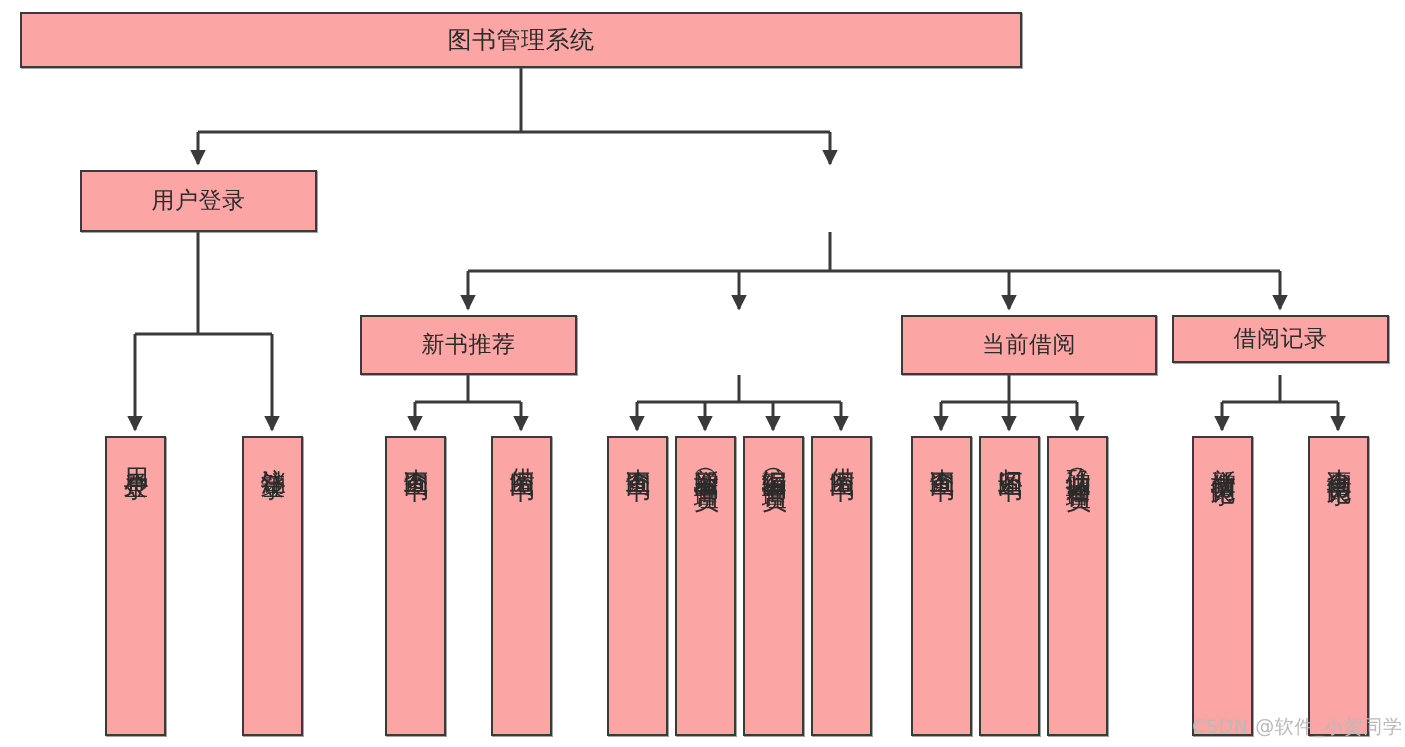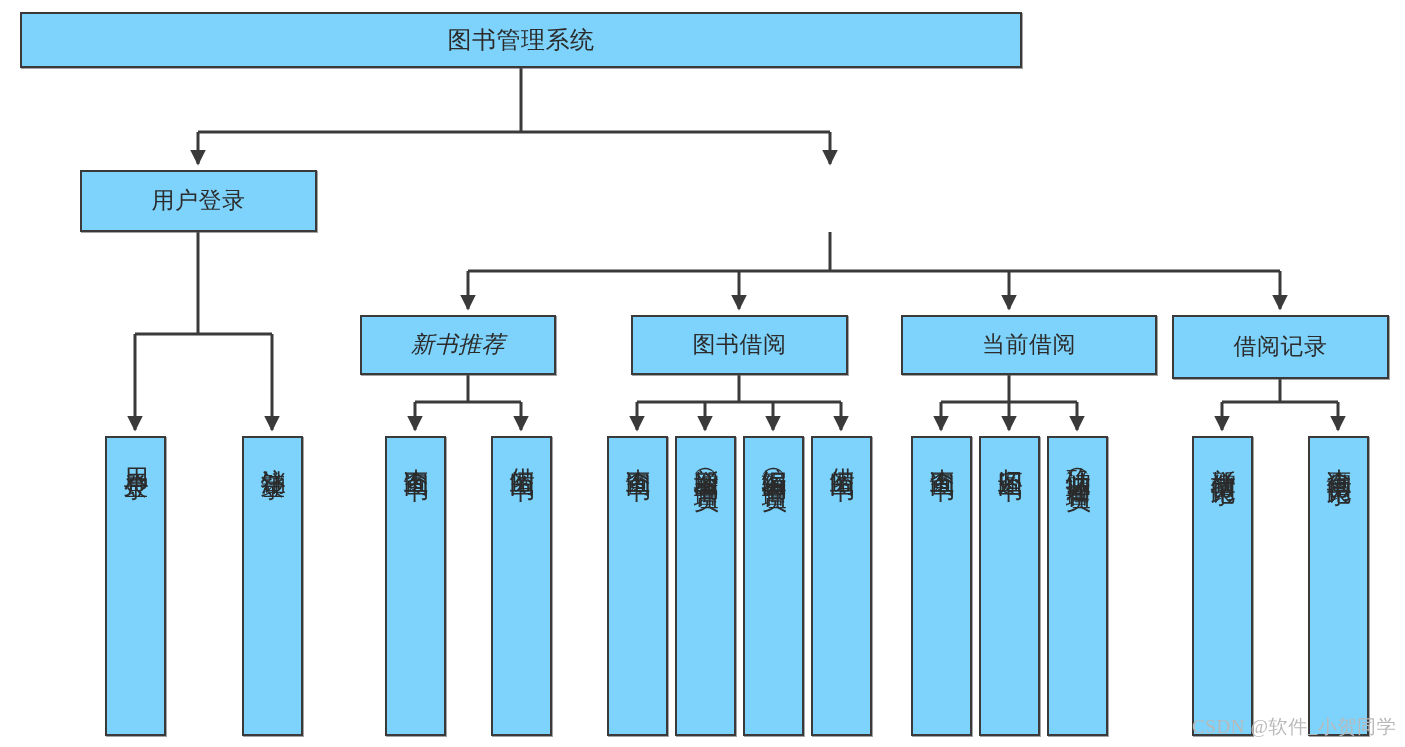--- a/index.html
+++ b/index.html
@@ -23,21 +23,21 @@
     position: absolute;
     left: 0;
     top: 0;
     width: 1405px;
     height: 747px;
     pointer-events: none;
   }
   .node {
     position: absolute;
     box-sizing: border-box;
-    background: #7dd3fc;
+    background: #fca5a5;
     border: 2px solid #3a3a3a;
     box-shadow: 1px 1px 0 0 rgba(90,90,90,0.55);
     display: flex;
     align-items: center;
     justify-content: center;
     color: #2b2b2b;
     z-index: 2;
   }
   .node .label {
     display: block;
@@ -68,21 +68,20 @@
     white-space: nowrap;
   }
   .watermark {
     position: absolute;
     color: #b9b9b9;
     font-size: 19px;
     letter-spacing: 0.6px;
     white-space: nowrap;
     z-index: 5;
     user-select: none;
-    font-family: Liberation Serif, serif;
   }
 </style>
 </head>
 <body>
 
 <div id="canvas">
 
   <svg id="edges" viewBox="0 0 1405 747" width="1405" height="747" xmlns="http://www.w3.org/2000/svg">
     <defs>
       <marker id="arrow" viewBox="0 0 10 10" refX="9" refY="5" markerWidth="5.2" markerHeight="5.2" orient="auto-start-reverse">
@@ -134,30 +133,27 @@
   </svg>
 
   <div class="node h root" style="left:20px; top:12px; width:1002px; height:56px;">
     <span class="label">图书管理系统</span>
   </div>
 
   <div class="node h" style="left:80px; top:170px; width:237px; height:62px;">
     <span class="label">用户登录</span>
   </div>
 
-  <div class="node h" style="left:360px; top:315px; width:196px; height:60px;font-style:italic;">
+  <div class="node h" style="left:360px; top:315px; width:217px; height:60px;">
     <span class="label">新书推荐</span>
-  </div>
-  <div class="node h" style="left:631px; top:315px; width:217px; height:60px;">
-    <span class="label">图书借阅</span>
   </div>
   <div class="node h" style="left:901px; top:315px; width:256px; height:60px;">
     <span class="label">当前借阅</span>
   </div>
-  <div class="node h" style="left:1172px; top:315px; width:217px; height:64px;">
+  <div class="node h" style="left:1172px; top:315px; width:217px; height:48px;">
     <span class="label">借阅记录</span>
   </div>
 
   <div class="node v" style="left:105px; top:436px; width:61px; height:300px;">
     <span class="label">用户登录</span>
   </div>
   <div class="node v" style="left:242px; top:436px; width:61px; height:300px;">
     <span class="label">注销登录</span>
   </div>
 

